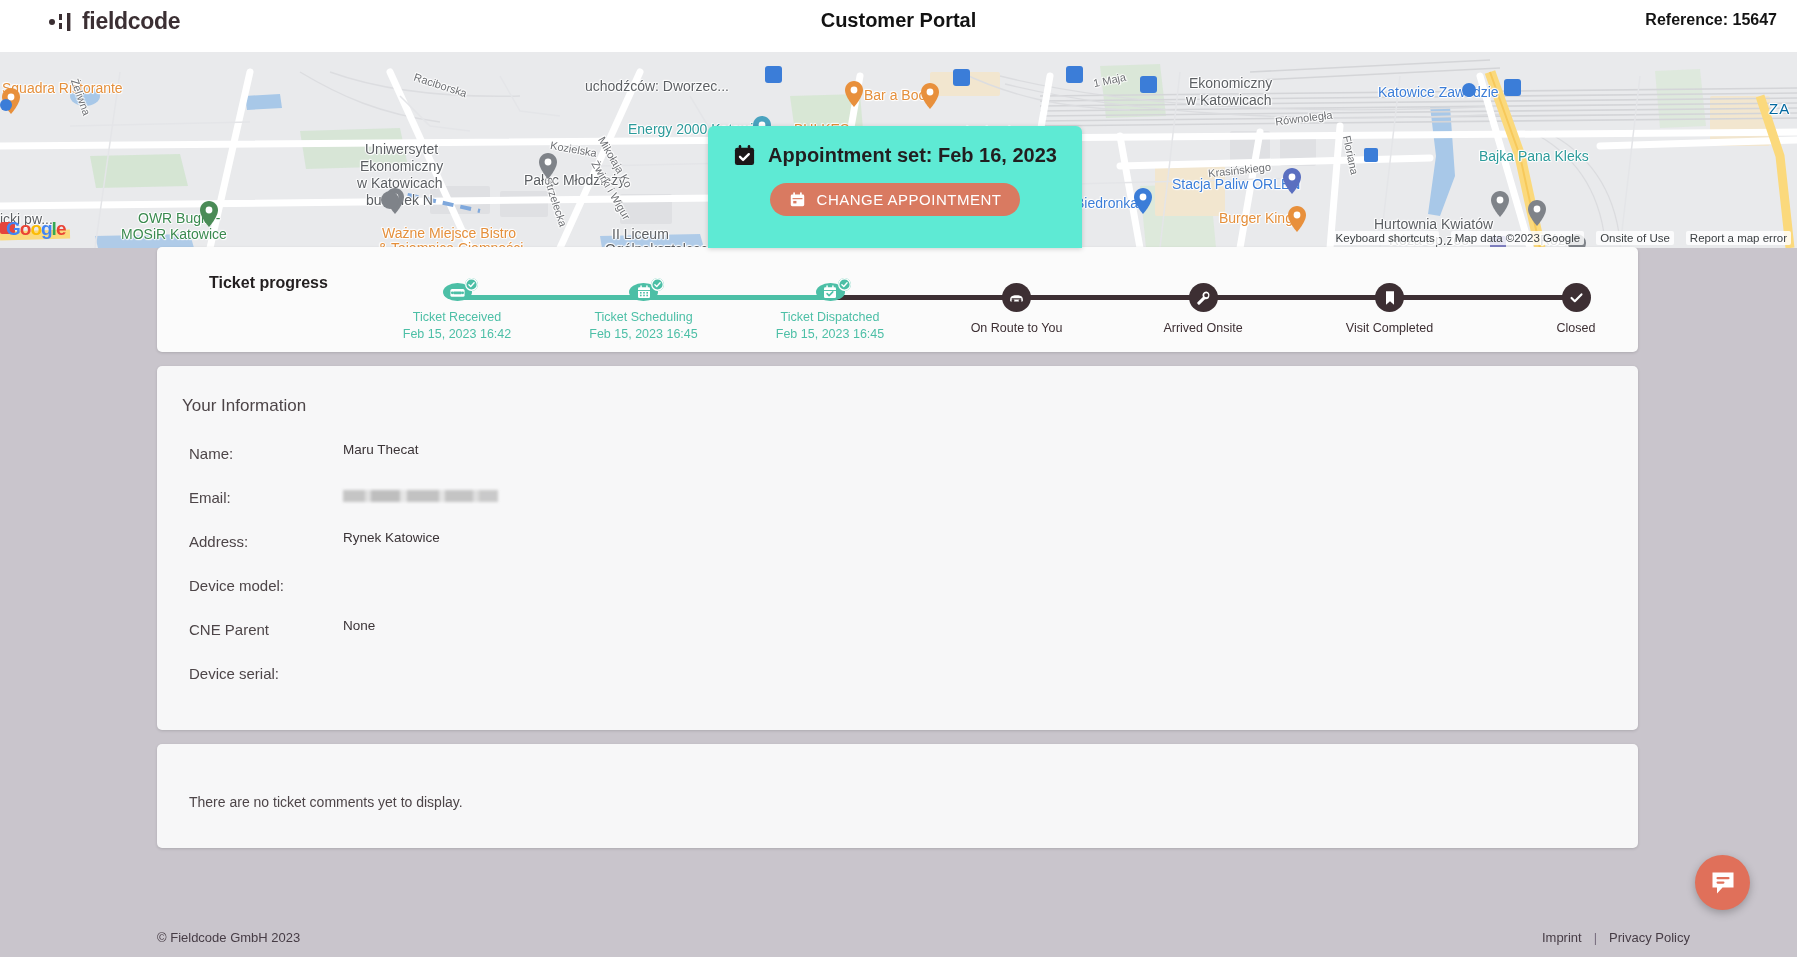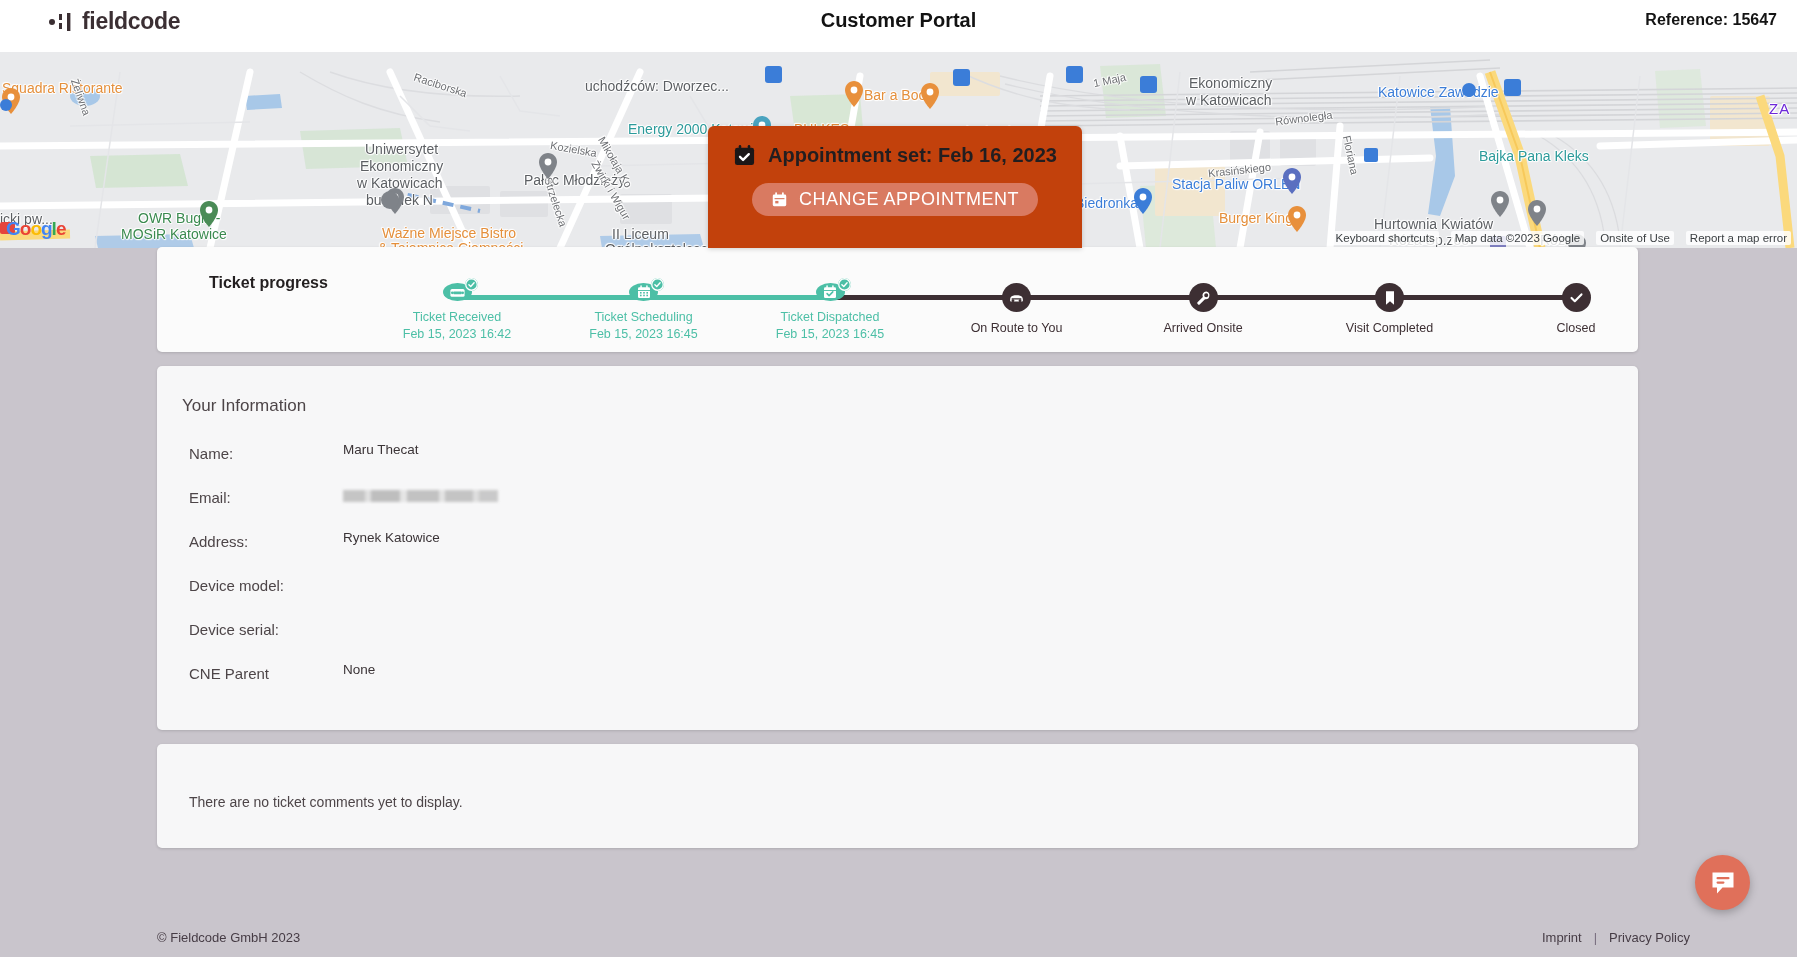--- a/index.html
+++ b/index.html
@@ -43,21 +43,21 @@
     text-shadow: 1px 0 1px #fff, -1px 0 1px #fff, 0 1px 1px #fff, 0 -1px 1px #fff,
                  1px 1px 1px #fff, -1px -1px 1px #fff;
     pointer-events: none;
   }
   .lbl-poi   { color: #3b7dd8; font-size: 14px; }
   .lbl-food  { color: #e48f3b; font-size: 14px; }
   .lbl-park  { color: #3a8a4f; font-size: 14px; }
   .lbl-road  { color: #6d6f73; font-size: 11px; }
   .lbl-place { color: #5c5f63; font-size: 14px; }
   .lbl-teal  { color: #2b9a9a; font-size: 14px; }
-  .lbl-area  { color: #6d28d9; font-size: 15px; letter-spacing: 1px; }
+  .lbl-area  { color: #0369a1; font-size: 15px; letter-spacing: 1px; }
 
   .pin {
     position: absolute; width: 18px; height: 26px; pointer-events: none;
   }
   .pin svg { display: block; width: 18px; height: 26px; }
   .sqpin { position: absolute; width: 17px; height: 17px; border-radius: 3px; }
 
   .google-logo {
     position: absolute; left: 6px; bottom: 8px; font-size: 19px;
     font-weight: bold; letter-spacing: -1px; pointer-events: none;
@@ -151,31 +151,31 @@
     display: flex; align-items: center; font-size: 13px; color: #463c45;
   }
   .footer .copy { position: absolute; left: 157px; }
   .footer .links { position: absolute; right: 107px; display: flex; gap: 12px; align-items: center; }
   .footer .links a { color: #463c45; text-decoration: none; }
   .footer .sep { color: #7a7080; }
 
   
   .appt {
     position: absolute; top: 126px; left: 708px; width: 374px; height: 122px;
-    background: #c2410c; border-radius: 6px 6px 0 0; z-index: 20;
+    background: #5eead4; border-radius: 6px 6px 0 0; z-index: 20;
     box-shadow: 0 1px 5px rgba(0,0,0,0.18);
     display: flex; flex-direction: column; align-items: center;
   }
   .appt-head { display: flex; align-items: center; gap: 12px; margin-top: 18px; }
   .appt-text { font-size: 20px; font-weight: bold; color: #221e20; }
   .appt-btn {
     margin-top: 16px; background: #d97a61; color: #fff; border: none;
     border-radius: 18px; height: 33px; padding: 0 19px;
     display: flex; align-items: center; gap: 11px; cursor: pointer;
-    font-size: 18px; letter-spacing: .5px; font-family: "Liberation Sans", sans-serif;
+    font-size: 15px; letter-spacing: .5px; font-family: "Liberation Sans", sans-serif;
   }
 
   
   .chat-fab {
     position: absolute; right: 47px; bottom: 47px; width: 55px; height: 55px;
     border-radius: 50%; background: #e0705a; border: none; cursor: pointer;
     display: flex; align-items: center; justify-content: center;
     box-shadow: 0 3px 8px rgba(0,0,0,0.25); z-index: 50;
   }
 </style>
@@ -605,26 +605,26 @@
           </div>
           <div class="info-row">
             <div class="info-label">Address:</div>
             <div class="info-value">Rynek Katowice</div>
           </div>
           <div class="info-row">
             <div class="info-label">Device model:</div>
             <div class="info-value"></div>
           </div>
           <div class="info-row">
+            <div class="info-label">CNE Parent</div>
+            <div class="info-value">None</div>
+          </div>
+          <div class="info-row">
             <div class="info-label">Device serial:</div>
             <div class="info-value"></div>
-          </div>
-          <div class="info-row">
-            <div class="info-label">CNE Parent</div>
-            <div class="info-value">None</div>
           </div>
         </div>
     </div>
 
     <div class="card status-card">
       <div class="status-empty">There are no ticket comments yet to display.</div>
     </div>
   </div>
 
   <div class="footer">

